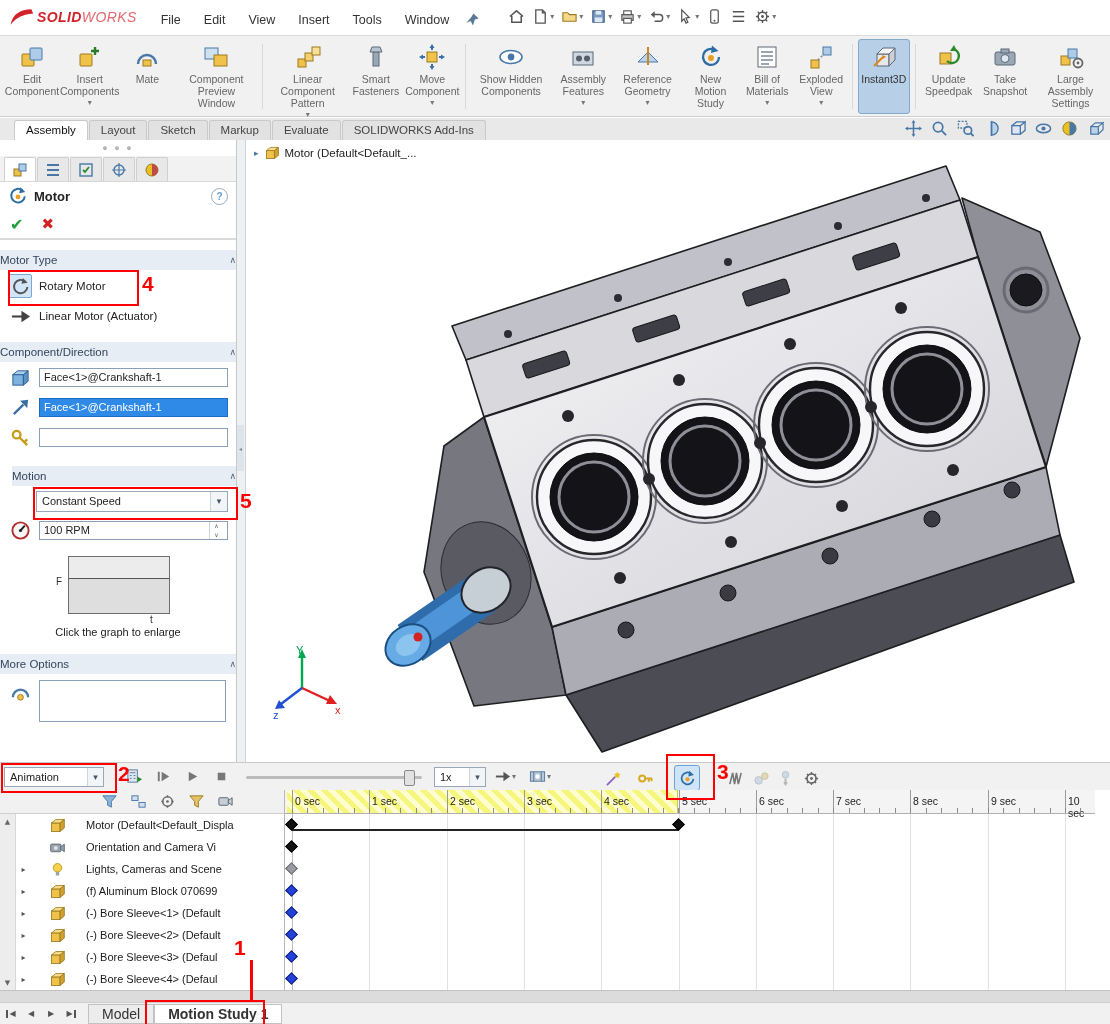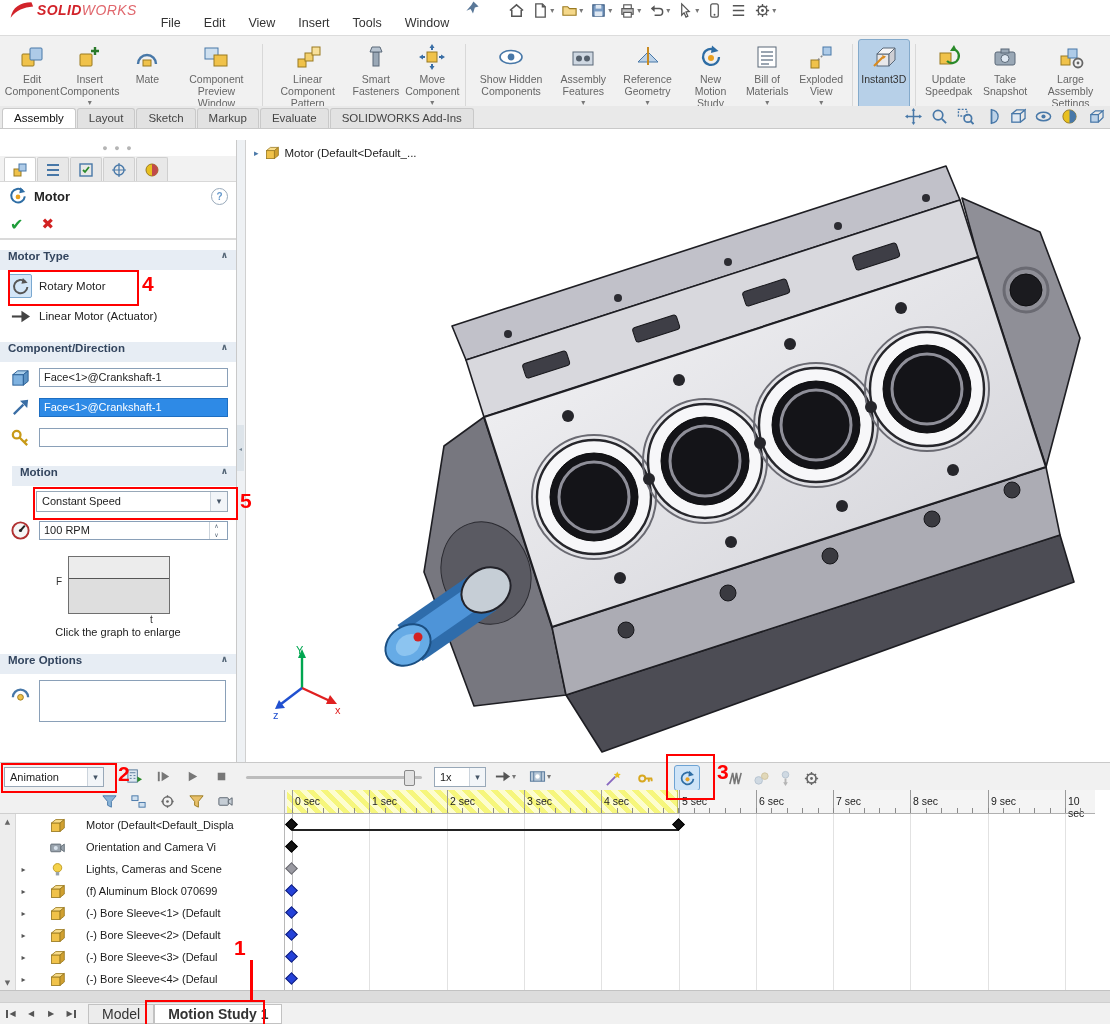--- a/index.html
+++ b/index.html
@@ -1,21 +1,21 @@
 <!DOCTYPE html>
 <html><head>
 <meta charset="utf-8">
 <style>
   html,body{margin:0;padding:0;background:#888;}
   .app{position:relative;width:1110px;height:1024px;background:#fff;overflow:hidden;
        font-family:"Liberation Sans",sans-serif;font-size:12px;color:#222;margin:0 auto;}
   .dj{font-family:"DejaVu Sans",sans-serif;}
   
   .menubar{position:absolute;top:0;left:0;width:100%;height:36px;background:#fff;
-           border-bottom:1px solid #dcdcdc;display:flex;align-items:flex-start;padding:0 8px;box-sizing:border-box;}
+           border-bottom:1px solid #dcdcdc;display:flex;align-items:flex-end;padding:8px 8px;box-sizing:border-box;}
   .logo{display:flex;align-items:center;gap:3px;margin-right:24px;}
   .logo-solid{color:#d2232a;font-weight:bold;font-style:italic;font-size:14px;letter-spacing:.4px;}
   .logo-works{color:#e0676d;font-style:italic;font-size:14px;letter-spacing:.4px;}
   .menus{display:flex;gap:23px;font-size:12.5px;color:#333;}
   .menus span{cursor:default;margin-top:16px;}
   .pinbtn{margin-left:16px;display:flex;align-items:center;}
   .qat{display:flex;align-items:center;gap:3px;margin-left:26px;}
   .qbtn{display:flex;align-items:center;padding:2px 2px;border-radius:3px;color:#555;}
   .qbtn svg{width:17px;height:17px;}
   .qarrow{font-size:8px;color:#777;margin-left:1px;font-family:"DejaVu Sans",sans-serif;}
@@ -23,22 +23,22 @@
   .ribbon{position:absolute;top:36px;left:0;width:100%;height:81px;background:#f1f1f1;
           border-bottom:1px solid #cfcfcf;display:flex;align-items:stretch;padding:3px 2px 2px 6px;gap:2px;box-sizing:border-box;}
   .rbtn{display:flex;flex-direction:column;align-items:center;justify-content:flex-start;
         padding:4px 3px 2px;min-width:44px;max-width:74px;text-align:center;color:#666;
         font-size:10.5px;line-height:1.15;border-radius:3px;border:1px solid transparent;}
   .rbtn .ric{width:26px;height:26px;margin-bottom:3px;flex:none;}
   .rbtn.active{background:#b7d0e8;border-color:#84aacb;color:#333;}
   .rbtn.has-arrow::after{content:"▾";font-size:8px;color:#777;margin-top:1px;font-family:"DejaVu Sans",sans-serif;}
   .rsep{width:1px;background:#d8d8d8;margin:5px 3px;}
   
-  .tabrow{position:absolute;top:106px;left:0;width:100%;height:23px;background:#e9e9e9;
-          border-bottom:1px solid #c9c9c9;display:flex;align-items:flex-end;padding-left:2px;box-sizing:border-box;}
+  .tabrow{position:absolute;top:118px;left:0;width:100%;height:23px;background:#e9e9e9;
+          border-bottom:1px solid #c9c9c9;display:flex;align-items:flex-end;padding-left:14px;box-sizing:border-box;}
   .dtab{padding:3px 11px 4px;font-size:11.5px;color:#444;border:1px solid #c9c9c9;border-bottom:none;
         background:#e2e2e2;margin-right:1px;border-radius:3px 3px 0 0;}
   .dtab.active{background:#fff;color:#111;}
   .headsup{position:absolute;right:6px;top:2px;display:flex;gap:9px;align-items:center;}
   .hicon svg{width:17px;height:17px;}
   
   .main{position:absolute;top:140px;left:0;width:1110px;height:622px;display:flex;}
   .pm{width:237px;background:#fff;border-right:1px solid #c9c9c9;position:relative;font-size:11.5px;box-sizing:border-box;flex:none;}
   .pm-dots{height:16px;display:flex;align-items:center;justify-content:center;color:#b5b5b5;font-size:9px;letter-spacing:2px;}
   .pm-tabs{height:26px;background:#f2f2f2;border-bottom:1px solid #d8d8d8;display:flex;align-items:flex-end;padding-left:4px;gap:1px;box-sizing:border-box;}
@@ -46,22 +46,22 @@
           display:flex;align-items:center;justify-content:center;border-radius:2px 2px 0 0;}
   .pm-tab.active{background:#fff;}
   .pm-tab svg{width:16px;height:16px;}
   .pm-title{height:28px;display:flex;align-items:center;gap:6px;padding:0 8px;font-size:13px;font-weight:bold;color:#222;box-sizing:border-box;}
   .pm-title svg{width:20px;height:20px;}
   .pm-help{margin-left:auto;width:15px;height:15px;border:1px solid #9ab;border-radius:50%;color:#69c;
            font-size:10px;display:flex;align-items:center;justify-content:center;font-weight:bold;}
   .pm-okrow{height:30px;display:flex;align-items:center;gap:18px;padding:0 10px;border-bottom:2px solid #dadada;box-sizing:border-box;}
   .okg{color:#1f9d3a;font-size:16px;font-weight:bold;}
   .xr{color:#d22222;font-size:15px;font-weight:bold;}
-  .pm-sec{height:20px;background:#e7edf4;margin-top:10px;padding:0 8px;font-weight:bold;color:#33455e;
-          display:flex;font-size:11.5px;box-sizing:border-box;}
+  .pm-sec{height:20px;background:#e7edf4;margin-top:10px;padding:0 0;font-weight:normal;color:#33455e;
+          display:flex;align-items:center;font-size:11.5px;box-sizing:border-box;}
   .pm-sec.m12{margin-top:12px;} .pm-sec.m14{margin-top:14px;margin-left:12px;} .pm-sec.m16{margin-top:16px;}
   .pm-chev{margin-left:auto;color:#567;font-size:9px;font-family:"DejaVu Sans",sans-serif;}
   .pm-row{display:flex;align-items:center;gap:7px;padding:0 8px;box-sizing:border-box;}
   .h30{height:30px;} .h28{height:28px;} .h32{height:32px;}
   .pm-ico{width:24px;height:24px;flex:none;display:flex;align-items:center;justify-content:center;}
   .pm-ico svg{width:21px;height:21px;}
   .sel-ico{background:#d3e6f8;border:1px solid #7aa8d0;border-radius:2px;box-sizing:border-box;}
   .pm-opt-label{color:#222;}
   .pm-field{flex:1;height:19px;border:1px solid #8aa0b8;background:#fff;font-size:11px;
             display:flex;align-items:center;padding:0 4px;overflow:hidden;white-space:nowrap;box-sizing:border-box;}

